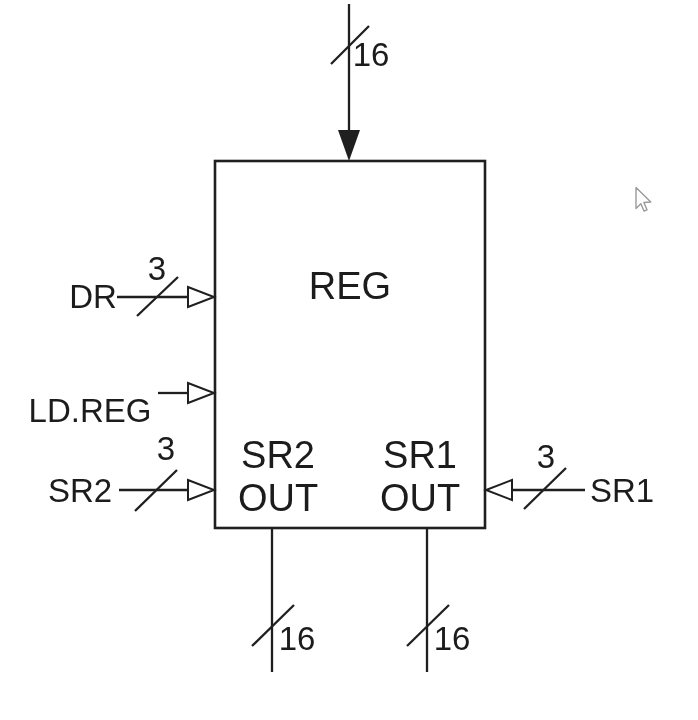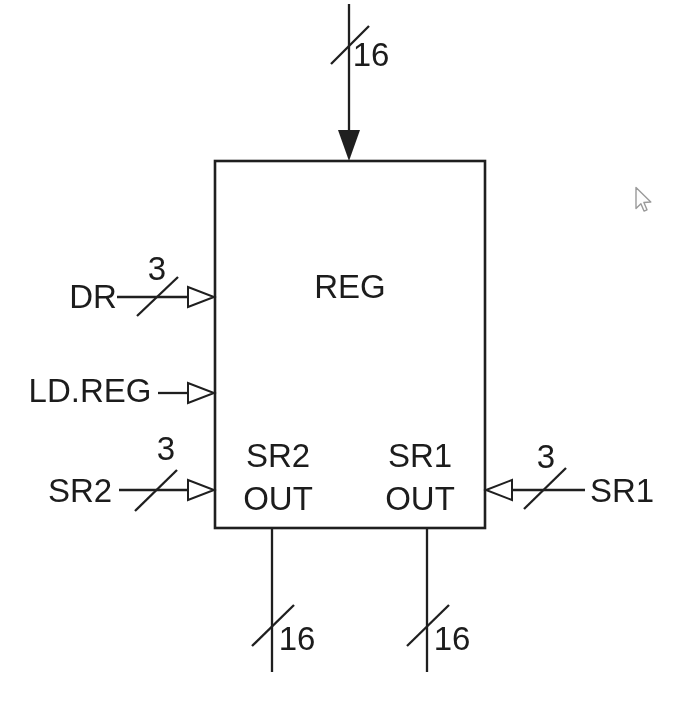--- a/index.html
+++ b/index.html
@@ -23,21 +23,21 @@
   }
   .lbl {
     position: absolute;
     font-size: 33px;
     line-height: 1;
     white-space: nowrap;
     transform: translate(-50%, -50%);
   }
   .lbl2 {
     position: absolute;
-    font-size: 33px;
+    font-size: 38px;
     line-height: 43px;
     text-align: center;
     white-space: nowrap;
     transform: translate(-50%, -50%);
   }
 </style>
 </head>
 <body>
 
 <div class="canvas">
@@ -65,21 +65,21 @@
     <polygon points="188,480 188,500 214,490" fill="#ffffff" stroke="#1f1f1f" stroke-width="2"></polygon>
     <polygon points="512,480 512,500 486,490" fill="#ffffff" stroke="#1f1f1f" stroke-width="2"></polygon>
     <path d="M636,187.5 L636,208.5 L640.9,203.7 L644,211.1 L647,209.8 L643.9,202.5 L650.8,202 Z" fill="#fdfdfd" stroke="#9a9a9a" stroke-width="1.4" stroke-linejoin="round"></path>
   </svg>
 
   <span class="lbl" style="left:371px; top:54px;">16</span>
 
   <span class="lbl" style="left:85px;  top:296px;margin-left:8px;">DR</span>
   <span class="lbl" style="left:157px; top:268px;">3</span>
 
-  <span class="lbl" style="left:90px;  top:390px;">LD.REG</span>
+  <span class="lbl" style="left:90px;  top:410px;">LD.REG</span>
 
   <span class="lbl" style="left:80px;  top:490px;">SR2</span>
   <span class="lbl" style="left:166px; top:448px;">3</span>
 
   <span class="lbl" style="left:622px; top:490px;">SR1</span>
   <span class="lbl" style="left:546px; top:456px;">3</span>
 
   <div class="lbl2" style="left:350px; top:286px;">
     <div>REG</div>
   </div>

